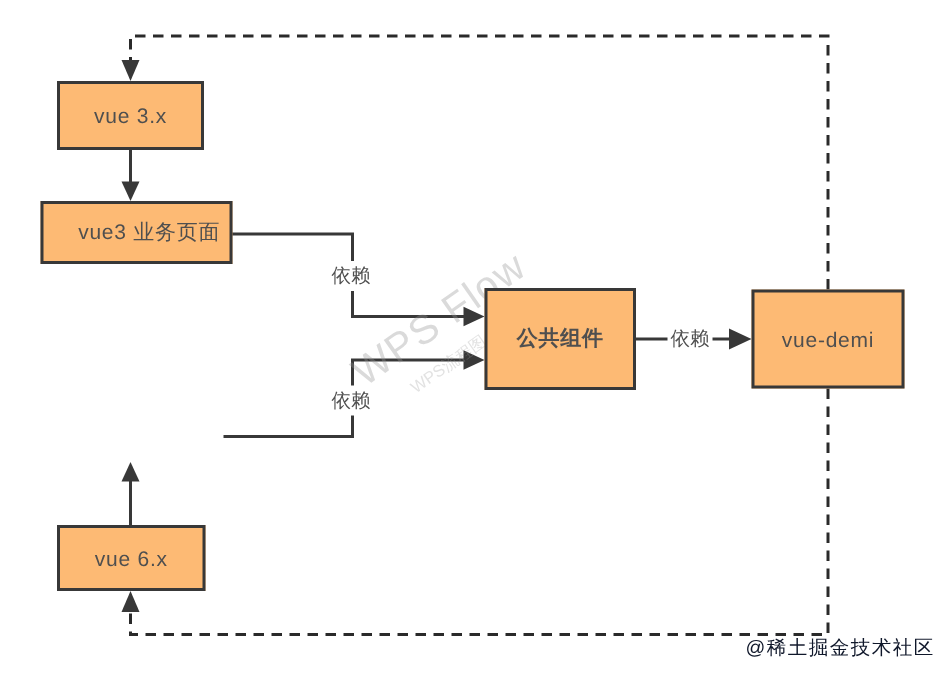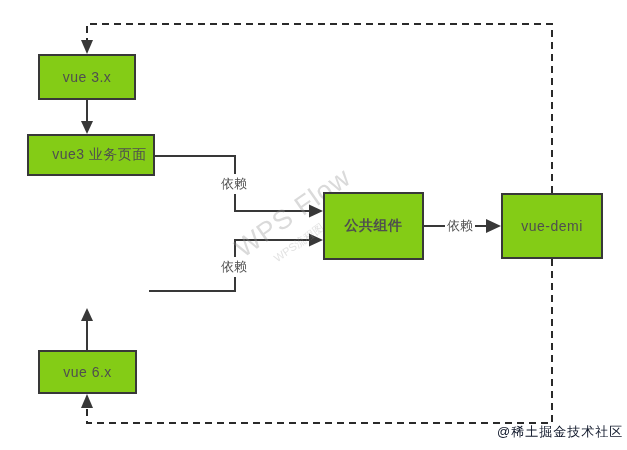--- a/index.html
+++ b/index.html
@@ -12,21 +12,21 @@
     font-family: "Liberation Sans", "DejaVu Sans", sans-serif;
     overflow: hidden;
   }
   .edges-layer {
     position: absolute;
     left: 0; top: 0;
     width: 627px; height: 450px;
   }
   .node {
     position: absolute;
-    background: #84cc16;
+    background: #fdba74;
     border: 2px solid #383838;
     display: flex;
     align-items: center;
     justify-content: center;
     font-size: 14px;
     color: #4f4f4f;
     letter-spacing: 0.5px;
   }
   .node-vue3x   { left: 38px;  top: 54px;  width: 98px;  height: 46px; }
   .node-vue3page{ left: 27px;  top: 134px; width: 128px; height: 42px; padding-left: 17px; }

